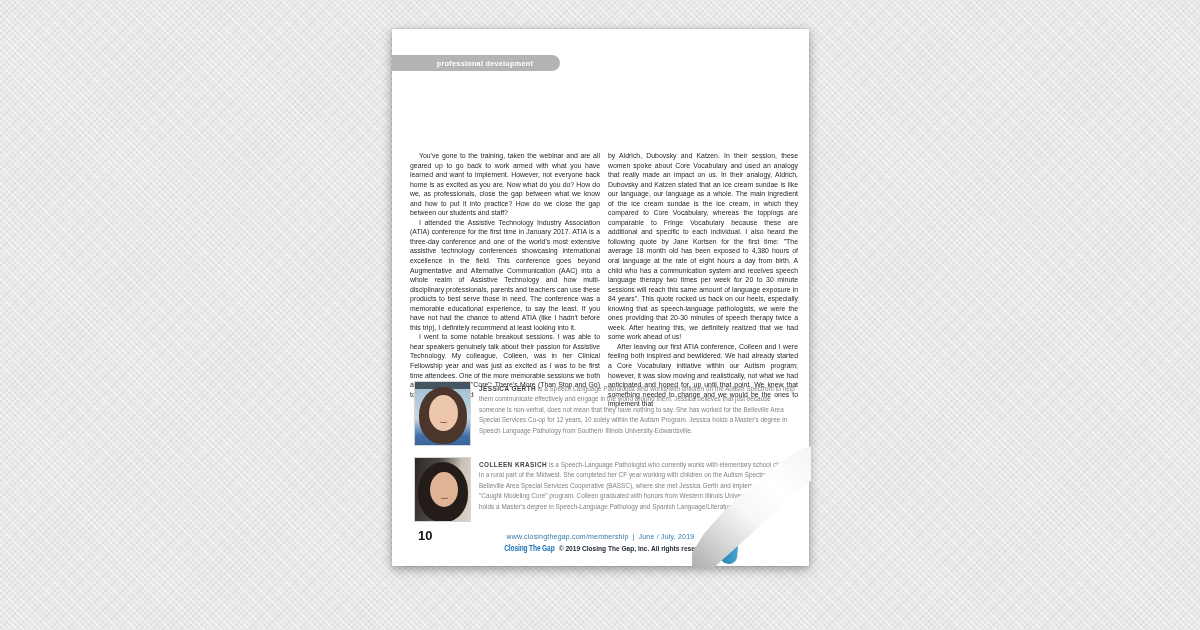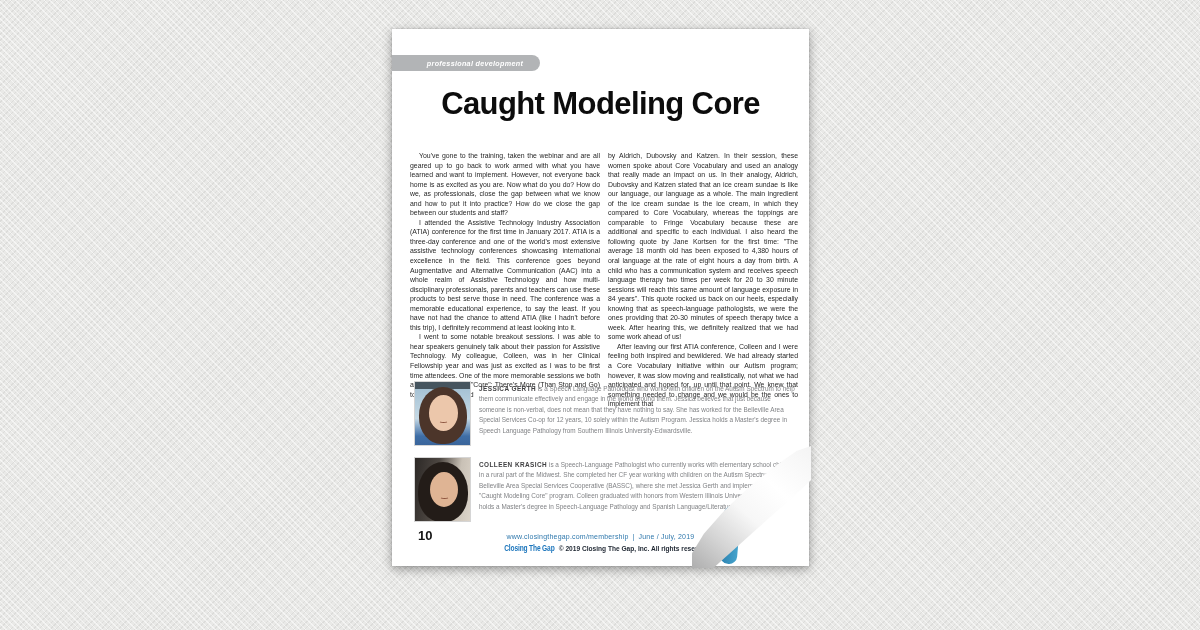--- a/index.html
+++ b/index.html
@@ -12,26 +12,25 @@
       repeating-linear-gradient(135deg, rgba(186,186,184,0.28) 0 1px, transparent 1px 4px);
     position:relative;
     overflow:hidden;
   }
   .page {
     position:absolute; left:392px; top:29px; width:417px; height:537px;
     background:#ffffff;
     box-shadow:0 3px 10px rgba(0,0,0,0.38), 0 0 1px rgba(0,0,0,0.25);
   }
   .band {
-    position:absolute; left:0; top:26px; width:148px; height:16px;
+    position:absolute; left:0; top:26px; width:168px; height:16px;
     background:#b2b4b6; border-radius:0 9px 9px 0;
     color:#ffffff; font-size:7.2px; font-weight:bold; letter-spacing:0.3px;
     display:flex; align-items:center; justify-content:center;
     padding-left:18px;
-    font-style:italic;
   }
   .title {
     position:absolute; top:57px; left:0; width:100%;
     text-align:center; font-size:31px; font-weight:bold; color:#0c0c0c;
     letter-spacing:-0.6px;
   }
   .columns {
     position:absolute; left:18px; top:122px; width:388px;
     display:flex; gap:8px;
   }
@@ -81,21 +80,20 @@
 </style>
 </head>
 <body>
 
 <div class="page">
 
   <div class="band">
     <span>professional development</span>
   </div>
 
-  <h1 class="title">Caught Modeling Core</h1>
 
   <div class="columns">
     <div class="col">
       <p>You've gone to the training, taken the webinar and are all geared up to go back to work armed with what you have learned and want to implement. However, not everyone back home is as excited as you are. Now what do you do? How do we, as professionals, close the gap between what we know and how to put it into practice? How do we close the gap between our students and staff?</p>
       <p>I attended the Assistive Technology Industry Association (ATIA) conference for the first time in January 2017. ATIA is a three-day conference and one of the world's most extensive assistive technology conferences showcasing international excellence in the field. This conference goes beyond Augmentative and Alternative Communication (AAC) into a whole realm of Assistive Technology and how multi-disciplinary professionals, parents and teachers can use these products to best serve those in need. The conference was a memorable educational experience, to say the least. If you have not had the chance to attend ATIA (like I hadn't before this trip), I definitely recommend at least looking into it.</p>
       <p>I went to some notable breakout sessions. I was able to hear speakers genuinely talk about their passion for Assistive Technology. My colleague, Colleen, was in her Clinical Fellowship year and was just as excited as I was to be first time attendees. One of the more memorable sessions we both attended was Hard "Core": There's More (Than Stop and Go) to Explore presented</p>
     </div>
     <div class="col">
       <p class="cont">by Aldrich, Dubovsky and Katzen. In their session, these women spoke about Core Vocabulary and used an analogy that really made an impact on us. In their analogy, Aldrich, Dubovsky and Katzen stated that an ice cream sundae is like our language, our language as a whole. The main ingredient of the ice cream sundae is the ice cream, in which they compared to Core Vocabulary, whereas the toppings are comparable to Fringe Vocabulary because these are additional and specific to each individual. I also heard the following quote by Jane Kortsen for the first time: "The average 18 month old has been exposed to 4,380 hours of oral language at the rate of eight hours a day from birth. A child who has a communication system and receives speech language therapy two times per week for 20 to 30 minute sessions will reach this same amount of language exposure in 84 years". This quote rocked us back on our heels, especially knowing that as speech-language pathologists, we were the ones providing that 20-30 minutes of speech therapy twice a week.  After hearing this, we definitely realized that we had some work ahead of us!</p>
       <p>After leaving our first ATIA conference, Colleen and I were feeling both inspired and bewildered. We had already started a Core Vocabulary initiative within our Autism program; however, it was slow moving and realistically, not what we had anticipated and hoped for, up until that point. We knew that something needed to change and we would be the ones to implement that</p>

